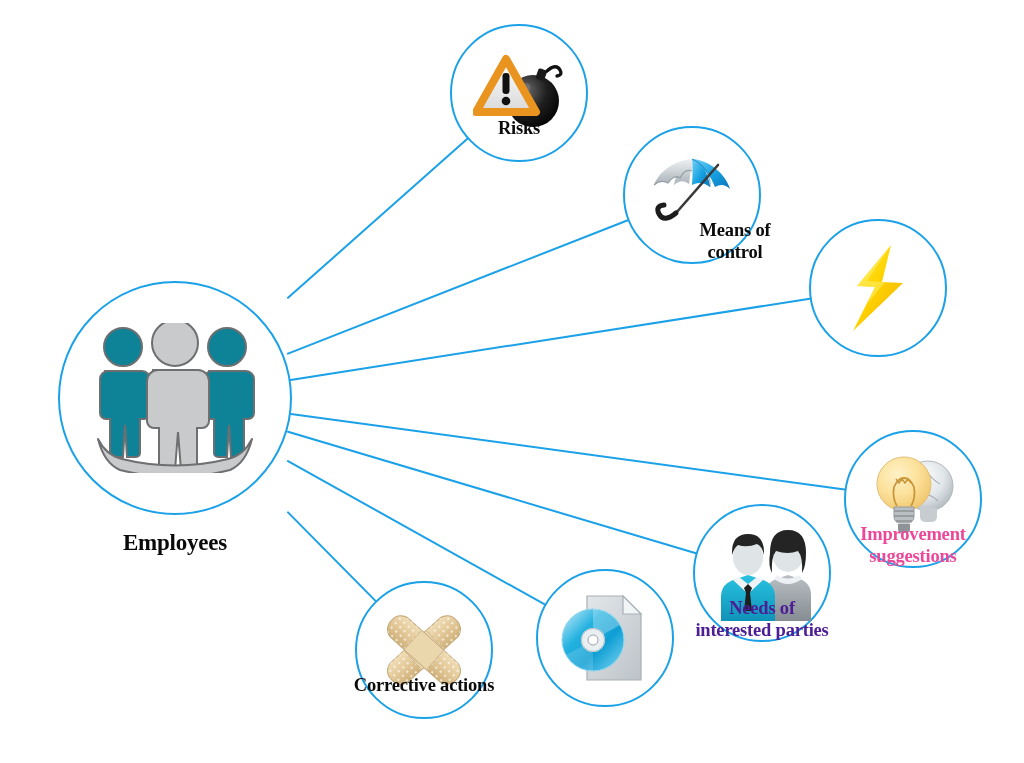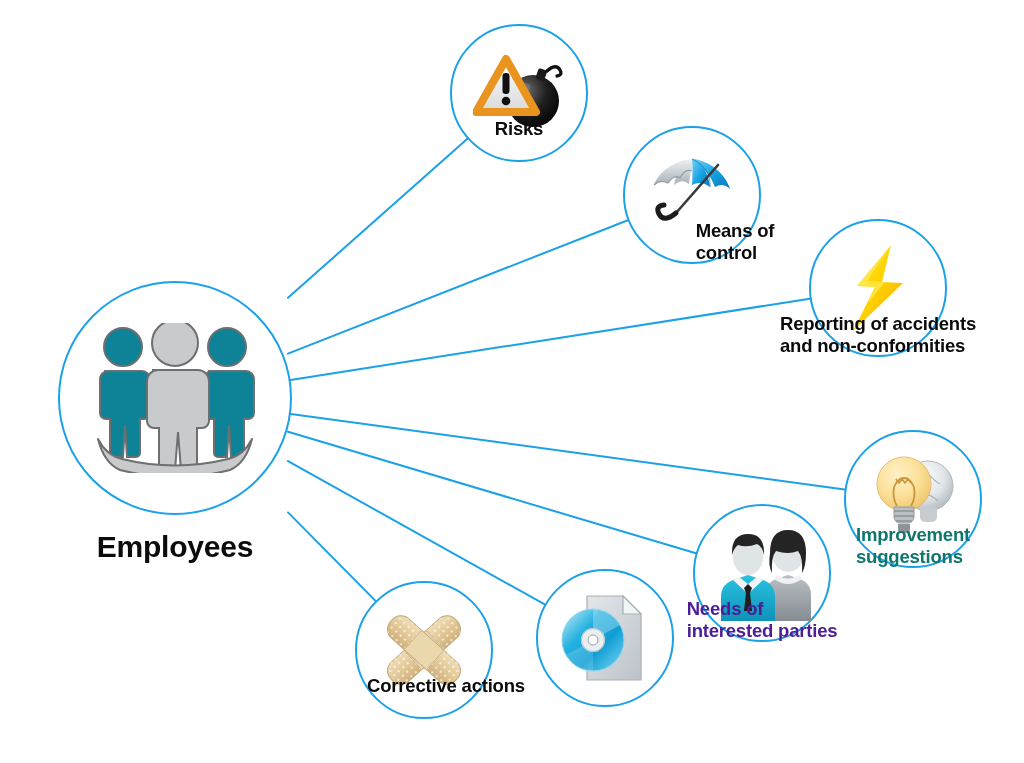--- a/index.html
+++ b/index.html
@@ -37,27 +37,29 @@
     box-sizing: border-box;
     display: flex;
     align-items: center;
     justify-content: center;
   }
   .node-label {
     position: absolute;
     left: 50%;
     transform: translateX(-50%);
     white-space: nowrap;
+    text-align: center;
     font-weight: bold;
     color: #0b0b0b;
     letter-spacing: -0.2px;
     line-height: 1.18;
+    font-family: Liberation Serif, serif;
   }
   .hub-label {
-    font-size: 30px;
+    font-size: 23px;
   }
   .spoke-label {
     font-size: 18.5px;
   }
   .icon-svg { display: block; }
 </style>
 </head>
 <body>
 
 <div id="canvas">
@@ -162,21 +164,20 @@
       <linearGradient id="boltG" x1="0" y1="0" x2="1" y2="1">
         <stop offset="0%" stop-color="#ffe84d"></stop>
                 <stop offset="45%" stop-color="#ffd400"></stop>
                 <stop offset="100%" stop-color="#f0ae00"></stop>
       </linearGradient>
     </defs>
     <path d="M54 3 L20 44 L38 45 L16 89 L66 41 L45 40 Z" fill="url(#boltG)"></path>
     <path d="M54 3 L20 44 L38 45 L30 62 L48 40 L30 39 Z" fill="#fff06a" opacity="0.55"></path>
   </svg>
         </div>
-        <div class="node-label spoke-label" style="top: 94px; color: rgb(11, 11, 11);">Reporting of accidents<br>and non-conformities</div>
       </div>
       <div class="node" style="left: 913px; top: 499px;">
         <div class="bubble" style="width: 138px; height: 138px; border-color: rgb(27, 161, 232);">
           <svg class="icon-svg" width="98" height="92" viewBox="0 0 98 92" xmlns="http://www.w3.org/2000/svg" style="display: block;">
     <defs>
       <radialGradient id="bulbLit" cx="38%" cy="32%" r="72%">
         <stop offset="0%" stop-color="#fff6d6"></stop>
                 <stop offset="55%" stop-color="#fadd92"></stop>
                 <stop offset="100%" stop-color="#e8b44f"></stop>
       </radialGradient>
@@ -196,21 +197,21 @@
 
     <path d="M30 34 q4 -9 10 -9 q6 0 10 9" fill="none" stroke="#c9963c" stroke-width="1.8"></path>
     <path d="M30 34 q-2 11 3 19 M50 34 q2 11 -3 19" fill="none" stroke="#c9963c" stroke-width="1.8"></path>
     <path d="M32 26 l3 4 l3 -4 l3 4 l3 -4 l3 4" fill="none" stroke="#c9963c" stroke-width="1.6"></path>
 
     <path d="M30 54 h20 v10 a6 6 0 0 1 -6 6 h-8 a6 6 0 0 1 -6 -6 z" fill="#b9bfc3" stroke="#969ca0" stroke-width="1"></path>
     <path d="M30 58 h20 M30 63 h20 M32 68 h16" fill="none" stroke="#8d9397" stroke-width="1.6"></path>
     <path d="M34 71 h12 v5 a4 4 0 0 1 -4 4 h-4 a4 4 0 0 1 -4 -4 z" fill="#8d9397"></path>
   </svg>
         </div>
-        <div class="node-label spoke-label" style="top: 94px; color: #0f766e;">Improvement<br>suggestions</div>
+        <div class="node-label spoke-label" style="top: 94px; color: #ec4899;">Improvement<br>suggestions</div>
       </div>
       <div class="node" style="left: 762px; top: 573px;">
         <div class="bubble" style="width: 138px; height: 138px; border-color: rgb(27, 161, 232);">
           <svg class="icon-svg" width="98" height="96" viewBox="0 0 98 96" xmlns="http://www.w3.org/2000/svg" style="display: block;">
     <defs>
       <linearGradient id="manSuit" x1="0" y1="0" x2="0" y2="1">
         <stop offset="0%" stop-color="#29c2e0"></stop>
                 <stop offset="100%" stop-color="#0f93b8"></stop>
       </linearGradient>
       <linearGradient id="womanSuit" x1="0" y1="0" x2="0" y2="1">
@@ -284,17 +285,17 @@
     </g>
 
     <g transform="rotate(42 48 46)">
       <rect x="4" y="33" width="88" height="26" rx="12" fill="url(#bandG)" stroke="#c3a877" stroke-width="1"></rect>
       <rect x="4" y="33" width="88" height="26" rx="12" fill="url(#dots)"></rect>
       <rect x="33" y="33" width="30" height="26" fill="#ead7ac"></rect>
       <rect x="33" y="33" width="30" height="26" fill="none" stroke="#c9b087" stroke-width="0.9"></rect>
     </g>
   </svg>
         </div>
-        <div class="node-label spoke-label" style="top: 94px; color: rgb(11, 11, 11); margin-left: 22px;">Corrective actions</div>
+        <div class="node-label spoke-label" style="top: 94px; color: rgb(11, 11, 11);">Corrective actions</div>
       </div>
     </div>
 
 </div>
 
 </body></html>

